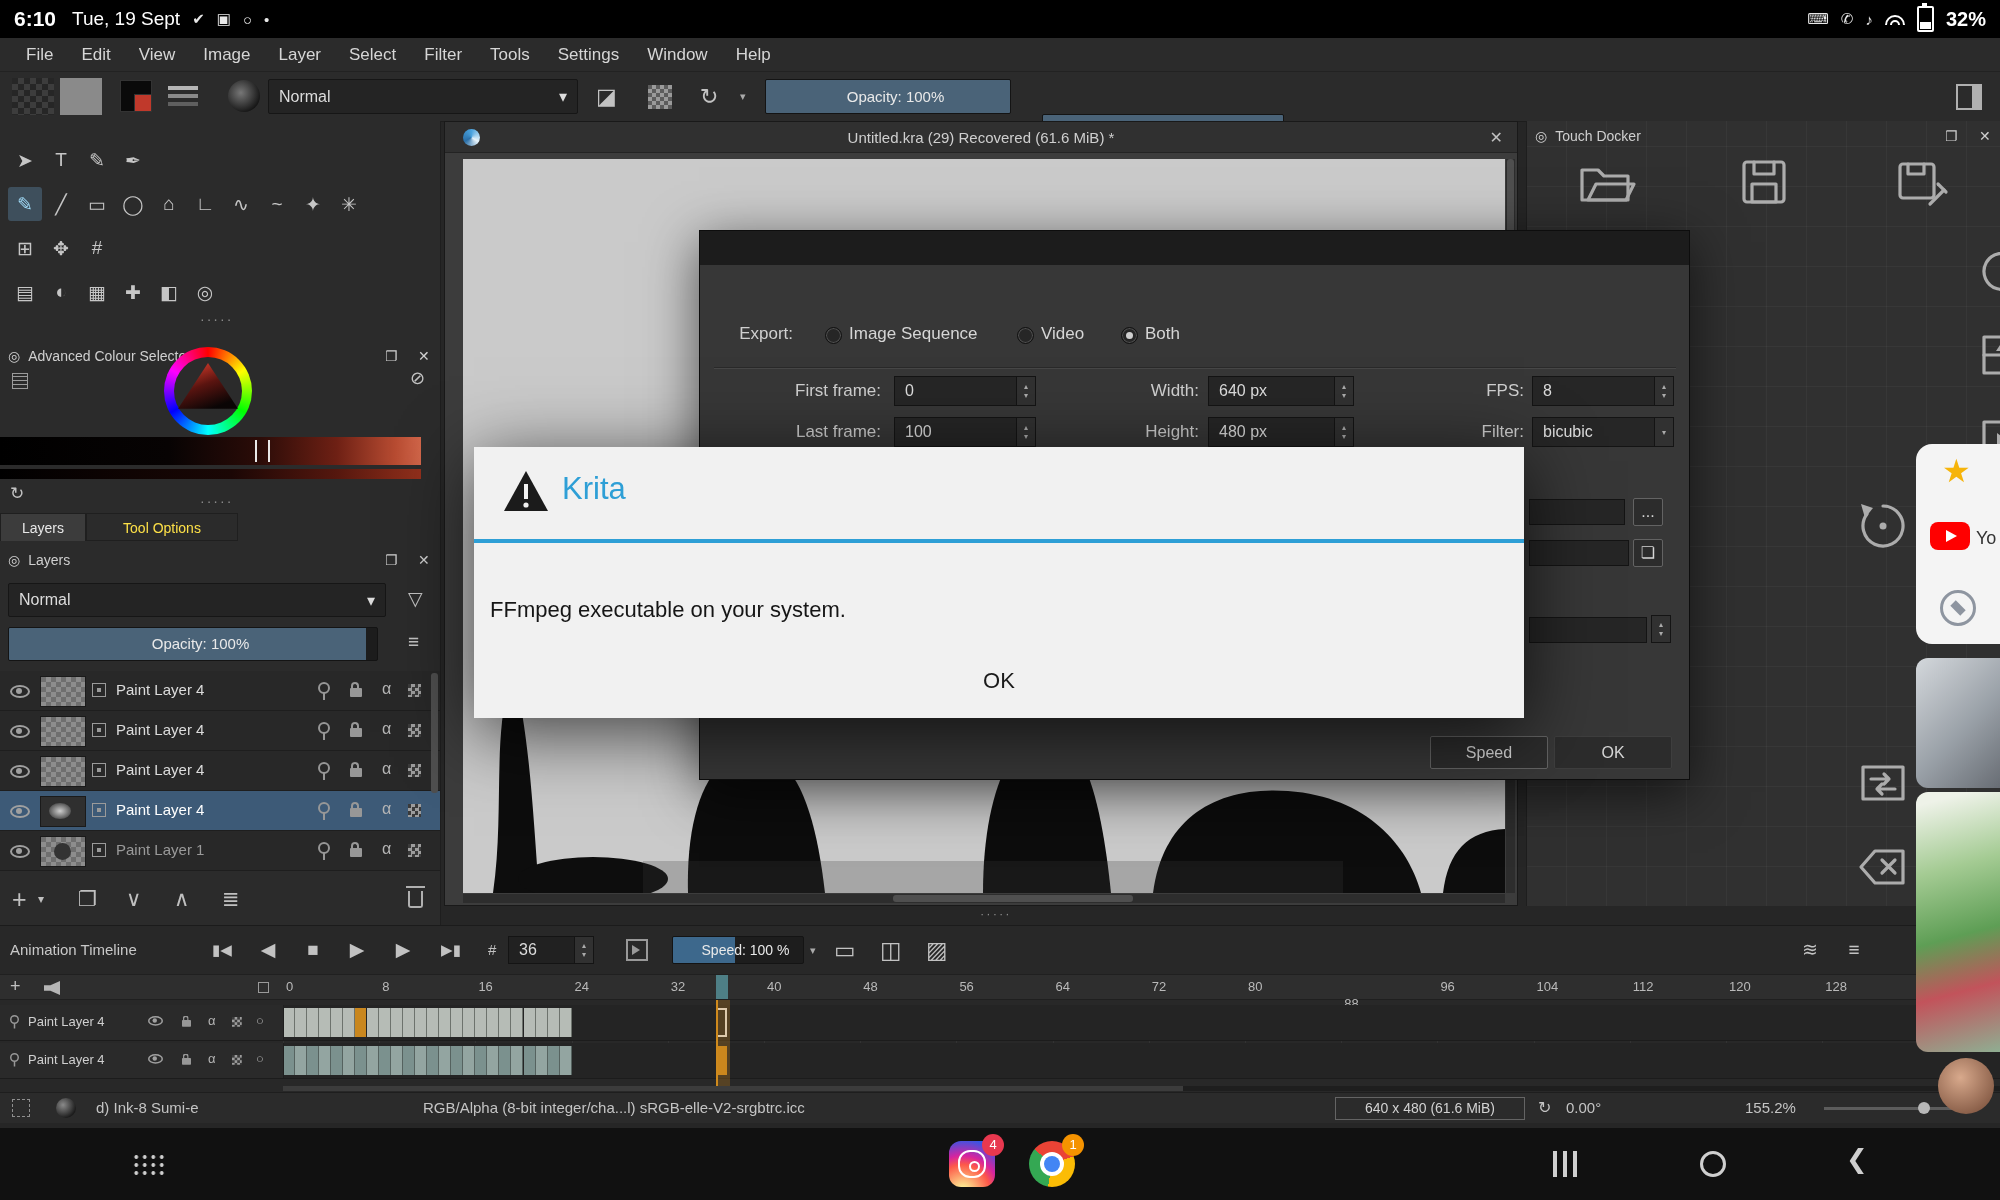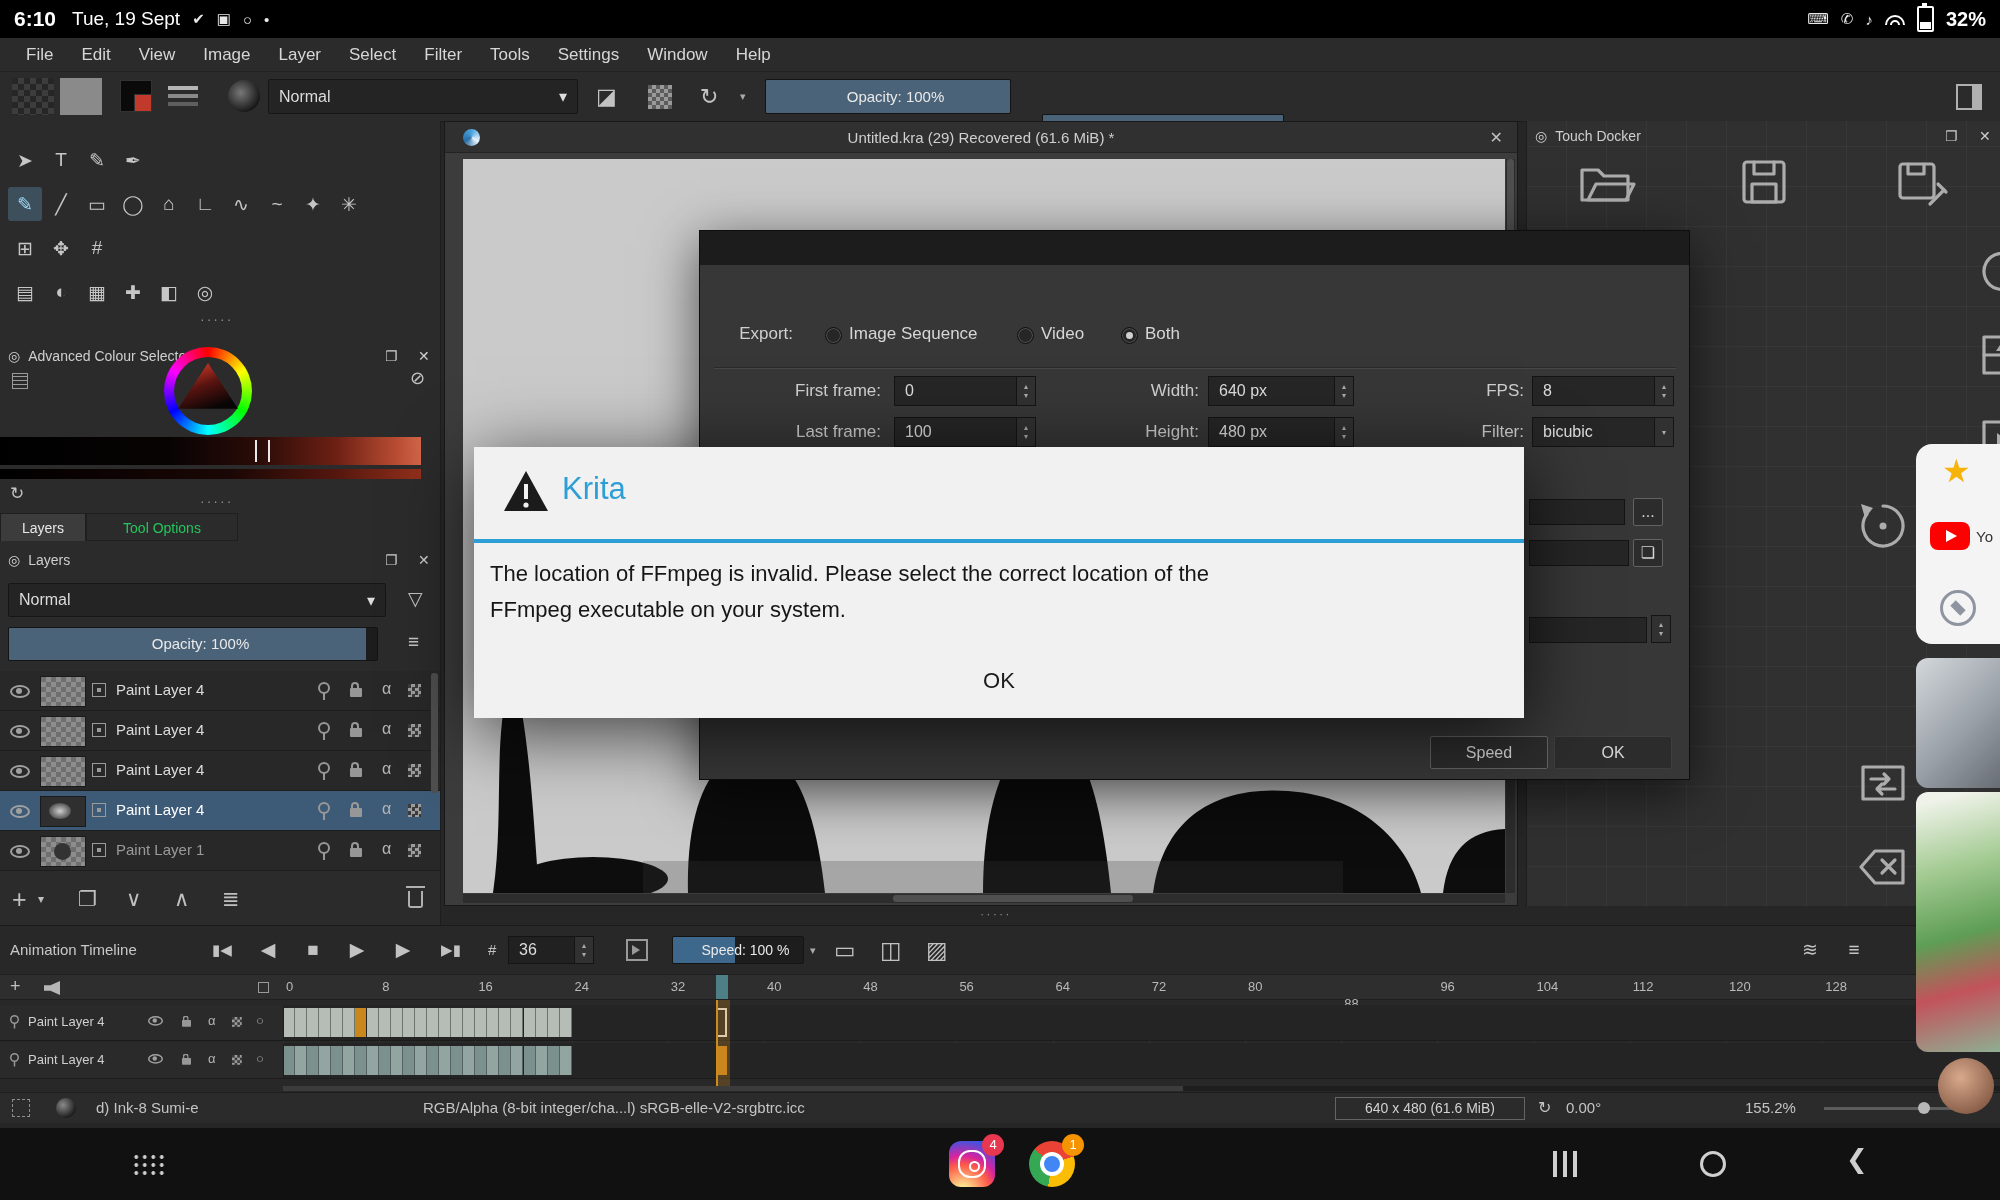--- a/index.html
+++ b/index.html
@@ -43,21 +43,21 @@
   .dock-head .t{margin-left:8px;}
   .dots{position:absolute;color:#8a8a8a;font-size:14px;letter-spacing:2px;}
   .wheel{position:absolute;left:164px;top:226px;width:88px;height:88px;border-radius:50%;background:conic-gradient(#f00,#ff0,#0f0,#0ff,#00f,#f0f,#f00);}
   .wheel::before{content:"";position:absolute;inset:10px;border-radius:50%;background:#2b2b2b;}
   .wheel::after{content:"";position:absolute;left:14px;top:16px;width:60px;height:52px;background:linear-gradient(160deg,#d43a2a 8%,#5a1410 42%,#0a0505 78%);clip-path:polygon(50% 0,100% 88%,0 88%);}
   .strip1{position:absolute;left:0;top:316px;width:421px;height:28px;background:linear-gradient(90deg,#000 0%,#070303 40%,#2c0c08 62%,#6e2014 80%,#b84c32 94%,#d2664a 100%);}
   .strip2{position:absolute;left:0;top:348px;width: 421px;height:10px;background:linear-gradient(90deg,#000,#1b0705 55%,#55170e 80%,#93301c 100%);}
   .stick{position:absolute;width:2px;height:22px;background:#e8e8e8;top:319px;}
   .tab{position:absolute;top:392px;height:28px;line-height:28px;text-align:center;font-size:14px;box-sizing:border-box;}
   .tab.on{background:#3c3c3c;color:#e8e8e8;border:1px solid #1f1f1f;border-bottom:none;}
-  .tab.off{background:#2b2b2b;color:#22c55e;border:1px solid #1f1f1f;}
+  .tab.off{background:#2b2b2b;color:#fde047;border:1px solid #1f1f1f;}
   .layer-list{position:absolute;left:0;top:550px;width:440px;height:200px;background:#232323;overflow:hidden;}
   .layer-row{position:relative;height:40px;background:#282828;border-bottom:1px solid #1e1e1e;box-sizing:border-box;}
   .layer-row.sel{background:#3d5a77;}
   .l-name{position:absolute;left:116px;top:10px;font-size:15px;color:#dcdcdc;}
   .layer-row.sel .l-name{color:#fff;}
   .l-thumb{position:absolute;left:40px;top:5px;width:44px;height:29px;border:1px solid #1a1a1a;}
   .t-gray{background:repeating-conic-gradient(#8d8d8d 0 25%,#6f6f6f 0 50%) 0 0/10px 10px;}
   .t-dark{background:#2f2f2f;}
   .t-dark::after{content:"";position:absolute;left:8px;top:6px;width:22px;height:16px;background:radial-gradient(#cfcfcf,#555 70%);border-radius:50%;}
   .t-circ::after{content:"";position:absolute;left:13px;top:6px;width:17px;height:17px;border-radius:50%;background:#333;}
@@ -561,29 +561,28 @@
   </div>
 
   <div class="abs" id="krita-modal">
     <svg class="abs" style="left:28px;top:22px;" width="48" height="44" viewBox="0 0 48 44">
       <path d="M24 2 L46 42 L2 42 Z" fill="#1b1b1b"></path>
       <rect x="22" y="15" width="4" height="15" fill="#f1f1f1"></rect>
       <circle cx="24" cy="36" r="2.6" fill="#f1f1f1"></circle>
     </svg>
     <div class="title">Krita</div>
     <div class="rule"></div>
-    <div class="msg" style="top:114px;">The location of FFmpeg is invalid. Please select the correct location of the</div>
     <div class="msg" style="top:150px;">FFmpeg executable on your system.</div>
     <button id="modal-ok">OK</button>
   </div>
 
   <div class="abs" id="edge-tray">
     <span class="abs" style="left:26px;top:8px;font-size:32px;color:#f6b40a;">★</span>
     <span class="yt"></span>
-    <span class="abs" style="left:60px;top:84px;font-size:15px;color:#333;">Yo</span>
+    <span class="abs" style="left:60px;top:84px;font-size:18px;color:#333;">Yo</span>
     <span class="i-compass"></span>
   </div>
   <div class="ethumb" style="top:658px;height:130px;background:linear-gradient(135deg,#d4d8dc,#9aa1a8 55%,#686d74);"></div>
   <div class="ethumb" style="top:792px;height:260px;background:linear-gradient(165deg,#eef2e8 5%,#a4cb93 30%,#5e9e55 55%,#c2535b 75%,#8fae92);"></div>
   <div class="abs" id="edge-avatar"></div>
 
   <div class="abs" id="timeline">
     <span class="tctl" style="left:10px;font-size:15px;color:#c8c8c8;">Animation Timeline</span>
     <span class="tctl" style="left:208px;width:28px;font-size:15px;">▮◀</span>
     <span class="tctl" style="left:254px;width:28px;">◀</span>

